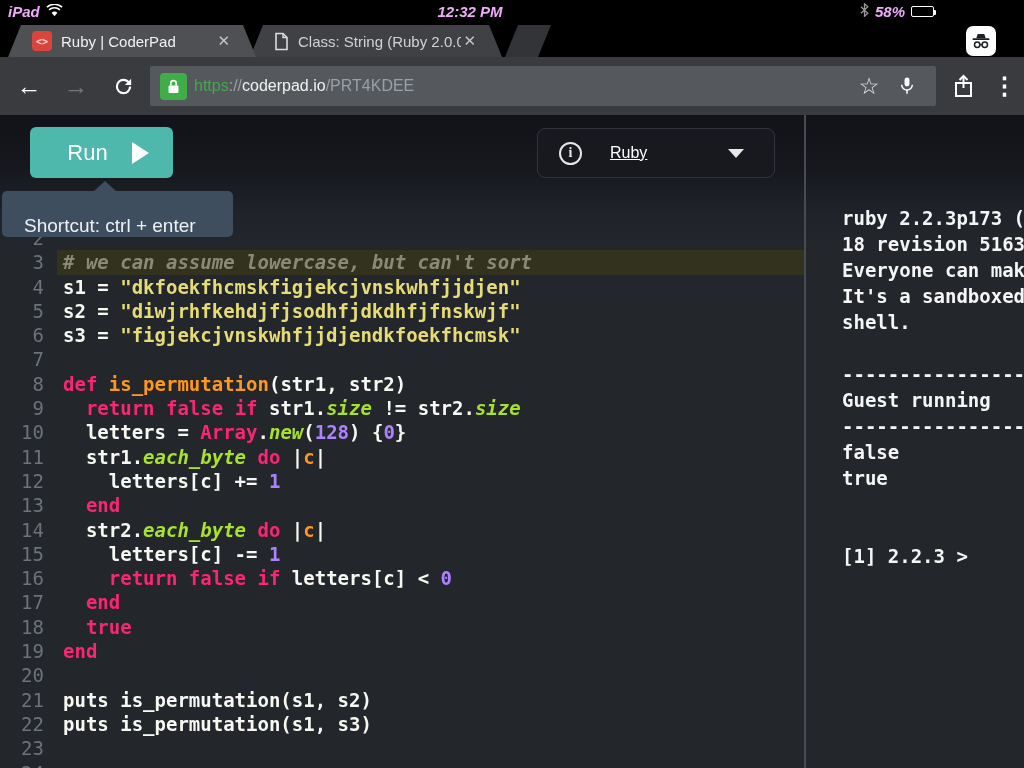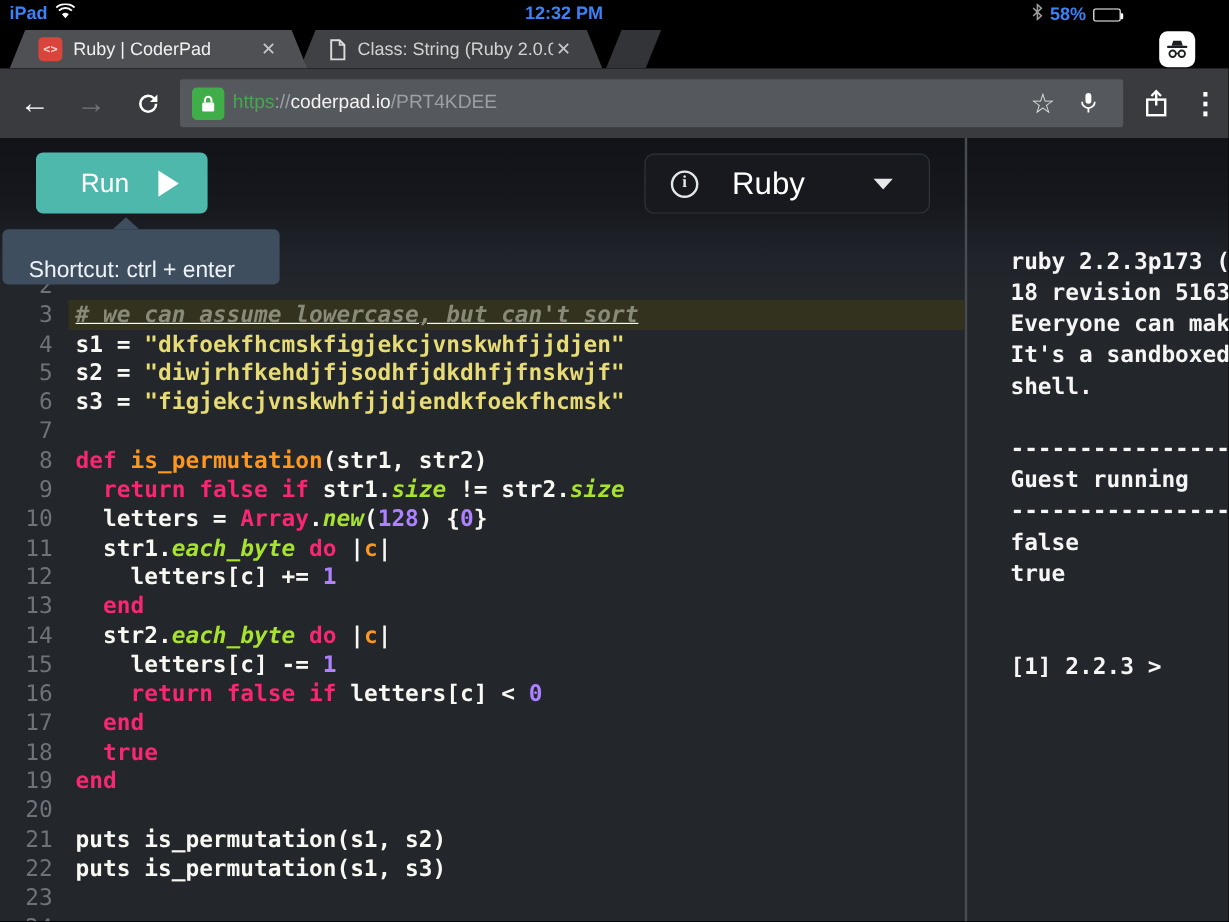--- a/index.html
+++ b/index.html
@@ -1,21 +1,21 @@
 <!DOCTYPE html>
 <html><head>
 <meta charset="utf-8">
 <style>
   * { margin:0; padding:0; box-sizing:border-box; }
   body { background:#000; font-family:"Liberation Sans", sans-serif; }
   .screen { position:relative; width:1024px; height:768px; overflow:hidden; background:#000; }
 
   
   .status-bar { position:absolute; left:0; top:0; width:940px; height:25px; background:#000;
-    color:#3b82f6; font-size:15px; }
+    color:#f0abfc; font-size:15px;font-style:italic; }
   .sb-left { position:absolute; left:8px; top:3px; display:flex; align-items:center; gap:6px; }
   .sb-time { position:absolute; left:0; right:0; top:3px; text-align:center; font-weight:bold; }
   .sb-right { position:absolute; right:6px; top:3px; display:flex; align-items:center; gap:6px; }
   .battery { position:relative; width:23px; height:11px; border:1px solid #fff; border-radius:2px; padding:1px; }
   .battery-fill { height:100%; background:#fff; border-radius:1px; }
   .battery-nub { position:absolute; right:-3px; top:3px; width:2px; height:5px; background:#fff; border-radius:0 1px 1px 0; }
 
   
   .tab-strip { position:absolute; left:0; top:25px; width:1024px; height:32px; background:#000; }
   .tab { position:absolute; top:0; height:32px; display:flex; align-items:center;
@@ -64,32 +64,32 @@
   .tooltip { position:absolute; left:2px; top:76px; width:231px; height:46px; background:#3e4e5e; border-radius:5px;
     color:#eef2f6; font-size:19px; display:flex; align-items:flex-end; padding-left:22px; z-index:5; }
   .tooltip-arrow { position:absolute; left:92px; top:-10px; width:0; height:0;
     border-left:11px solid transparent; border-right:11px solid transparent; border-bottom:10px solid #3e4e5e; }
 
   .lang-select { position:absolute; left:537px; top:13px; width:238px; height:50px; background:#17191e;
     border:1px solid #2f353b; border-radius:8px; display:flex; align-items:center; color:#fff; }
   .info-circle { width:23px; height:23px; border:2.5px solid #e4e7ea; border-radius:50%; margin-left:21px;
     display:flex; align-items:center; justify-content:center; color:#e4e7ea;
     font-size:14px; font-weight:bold; font-family:"Liberation Serif", serif; }
-  .lang-label { margin-left:28px; font-size:26px; flex:1; }
+  .lang-label { margin-left:28px; font-size:16px; flex:1;text-decoration:underline; }
   .caret-down { width:0; height:0; border-left:8px solid transparent; border-right:8px solid transparent;
     border-top:9px solid #e8e8e8; margin-right:30px; }
 
   
   .editor { position:absolute; left:0; top:0; width:804px; height:653px; overflow:hidden; }
   .code-lines { position:absolute; left:0; top:111px; width:100%;
     font-family:"DejaVu Sans Mono", monospace; font-size:19px; font-weight:bold; }
   .editor-line { display:flex; height:24.3px; line-height:24.3px; white-space:pre; }
   .gutter { width:57px; flex:0 0 auto; text-align:right; padding-right:13px; color:#6d7379; font-weight:normal; }
   .line-content { flex:1; padding-left:6px; color:#f8f8f2; }
-  .editor-line.hl .line-content { background:#32321f;text-decoration:underline; }
+  .editor-line.hl .line-content { background:#32321f; }
   .tok-plain { color:#f8f8f2; }
   .tok-kw { color:#f92672; }
   .tok-me { color:#a6e22e;font-style:italic; }
   .tok-fn { color:#fd971f; }
   .tok-num { color:#ae81ff; }
   .tok-str { color:#e6db74; }
   .tok-comment { color:#8a8a78; font-style:italic; }
 
   
   .console { position:absolute; left:806px; top:0; width:218px; height:653px; overflow:hidden; }

